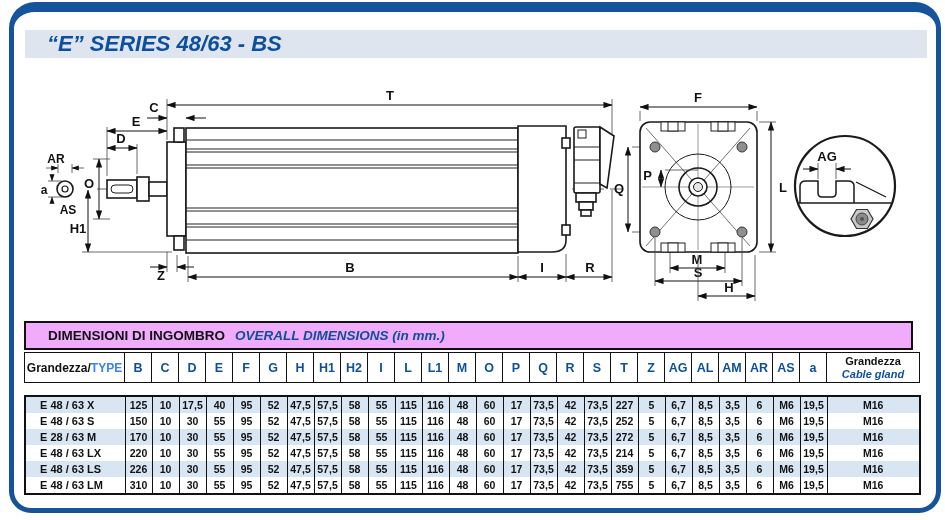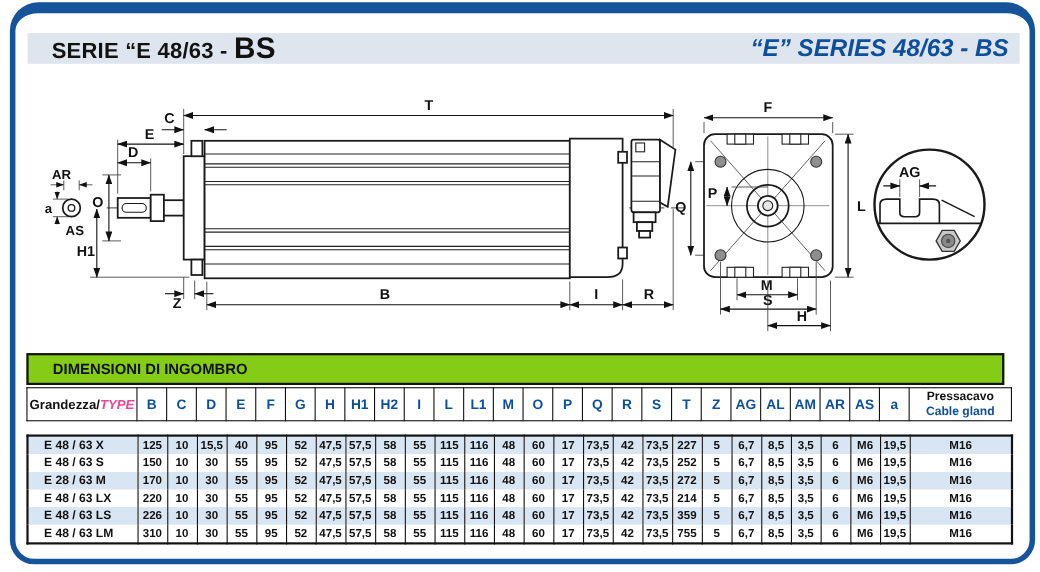--- a/index.html
+++ b/index.html
@@ -25,52 +25,51 @@
   .lbl { font-family:"Liberation Sans", sans-serif; font-weight:bold; font-size:13px; fill:#111; }
   .lbl-sm { font-family:"Liberation Sans", sans-serif; font-weight:bold; font-size:12px; fill:#111; }
   .outline { fill:#ffffff; stroke:#1a1a1a; stroke-width:1.6; }
   .thin { stroke:#222; stroke-width:1; fill:none; }
   .dim { stroke:#111; stroke-width:1; fill:none; }
   .ext { stroke:#444; stroke-width:0.8; fill:none; }
   .cl { stroke:#666; stroke-width:1; stroke-dasharray:13 6; fill:none; }
 
   .caption-bar {
     position:absolute; left:24px; top:321px; width:889px; height:29px; box-sizing:border-box;
-    border:2px solid #111; background:#84cc16; display:flex; align-items:center;
+    border:2px solid #111; background:#f0abfc; display:flex; align-items:center;
     gap:10px; padding-left:22px; font-size:13.5px; font-weight:bold; color:#111;
   }
   .caption-en { color:#0d4f9c; font-style:italic; }
 
   table { border-collapse:collapse; table-layout:fixed; }
   .header-table { position:absolute; left:24px; top:352px; }
   .header-table th {
     border:1.8px solid #111; height:29px; padding:0; text-align:center;
     background:#fff; font-weight:bold;
   }
   .col-h { color:#0d4f9c; font-size:12.5px; }
   .type-h { font-size:12px; color:#111; }
-  .type-h .en { color:#ec4899; font-style:italic; }
+  .type-h .en { color:#3b82f6; }
   .gland-h { font-size:11px; line-height:1.15; color:#111; }
-  .gland-h .en { color:#0d4f9c; font-weight:bold; }
+  .gland-h .en { color:#0d4f9c; font-style:italic; font-weight:bold; }
 
   .data-table { position:absolute; left:24px; top:395px; border:2.5px solid #111; background:#fff; }
   .data-table td {
     border-left:1.6px solid #111; font-weight:bold; font-size:10.5px; color:#111;
     text-align:center; height:16px; padding:0; white-space:nowrap; overflow:hidden;
   }
   .data-table td:first-child { border-left:none; text-align:left; padding-left:14px; font-size:11px; }
   .data-table tr:nth-child(odd) td { background:#d8e5f2; }
 </style>
 </head>
 <body>
 
 <div class="frame"></div>
 
 <div class="title-strip">
-  <span class="title-it"><span>SERIE “E 48/63 - </span><span class="big">BS</span></span>
   <span class="title-en">“E” SERIES 48/63 - BS</span>
 </div>
 
 <svg class="drawing" width="945" height="236" viewBox="0 84 945 236" xmlns="http://www.w3.org/2000/svg">
   <defs>
     <marker id="arw" viewBox="0 0 10 7" refX="9.5" refY="3.5" markerWidth="9" markerHeight="6.3" orient="auto-start-reverse">
       <path d="M0,0 L10,3.5 L0,7 Z" fill="#111"></path>
     </marker>
   </defs>
 
@@ -246,20 +245,21 @@
     <g>
       <polygon points="873,219 867.5,228.5 856.5,228.5 851,219 856.5,209.5 867.5,209.5" fill="#c9c9c9" stroke="#333" stroke-width="1.2"></polygon>
       <circle cx="862" cy="219" r="6" fill="#8a8a8a" stroke="#444" stroke-width="1"></circle>
       <circle cx="862" cy="219" r="2" fill="#555"></circle>
     </g>
   </g>
 </svg>
 
 <div class="caption-bar">
   <span>DIMENSIONI DI INGOMBRO</span>
+  <span class="caption-en">OVERALL DIMENSIONS (in mm.)</span>
 </div>
 
 <table class="header-table" id="header-table">
   <colgroup>
       <col style="width: 100px;">
       <col style="width: 27px;">
       <col style="width: 27px;">
       <col style="width: 27px;">
       <col style="width: 27px;">
       <col style="width: 27px;">
@@ -309,21 +309,21 @@
         <th class="col-h">S</th>
         <th class="col-h">T</th>
         <th class="col-h">Z</th>
         <th class="col-h">AG</th>
         <th class="col-h">AL</th>
         <th class="col-h">AM</th>
         <th class="col-h">AR</th>
         <th class="col-h">AS</th>
         <th class="col-h">a</th>
         <th class="gland-h">
-          <div>Pressacavo</div>
+          <div>Grandezza</div>
           <div class="en">Cable gland</div>
         </th>
   </tr>
 </tbody>
   </table>
 
 <table class="data-table" id="data-table">
   <colgroup>
       <col style="width: 100px;">
       <col style="width: 27px;">
@@ -352,21 +352,21 @@
       <col style="width: 27px;">
       <col style="width: 27px;">
       <col style="width: 27px;">
       <col style="width: 93px;">
     </colgroup>
   <tbody>
       <tr>
         <td>E 48 / 63 X</td>
         <td>125</td>
         <td>10</td>
-        <td>15,5</td>
+        <td>17,5</td>
         <td>40</td>
         <td>95</td>
         <td>52</td>
         <td>47,5</td>
         <td>57,5</td>
         <td>58</td>
         <td>55</td>
         <td>115</td>
         <td>116</td>
         <td>48</td>

